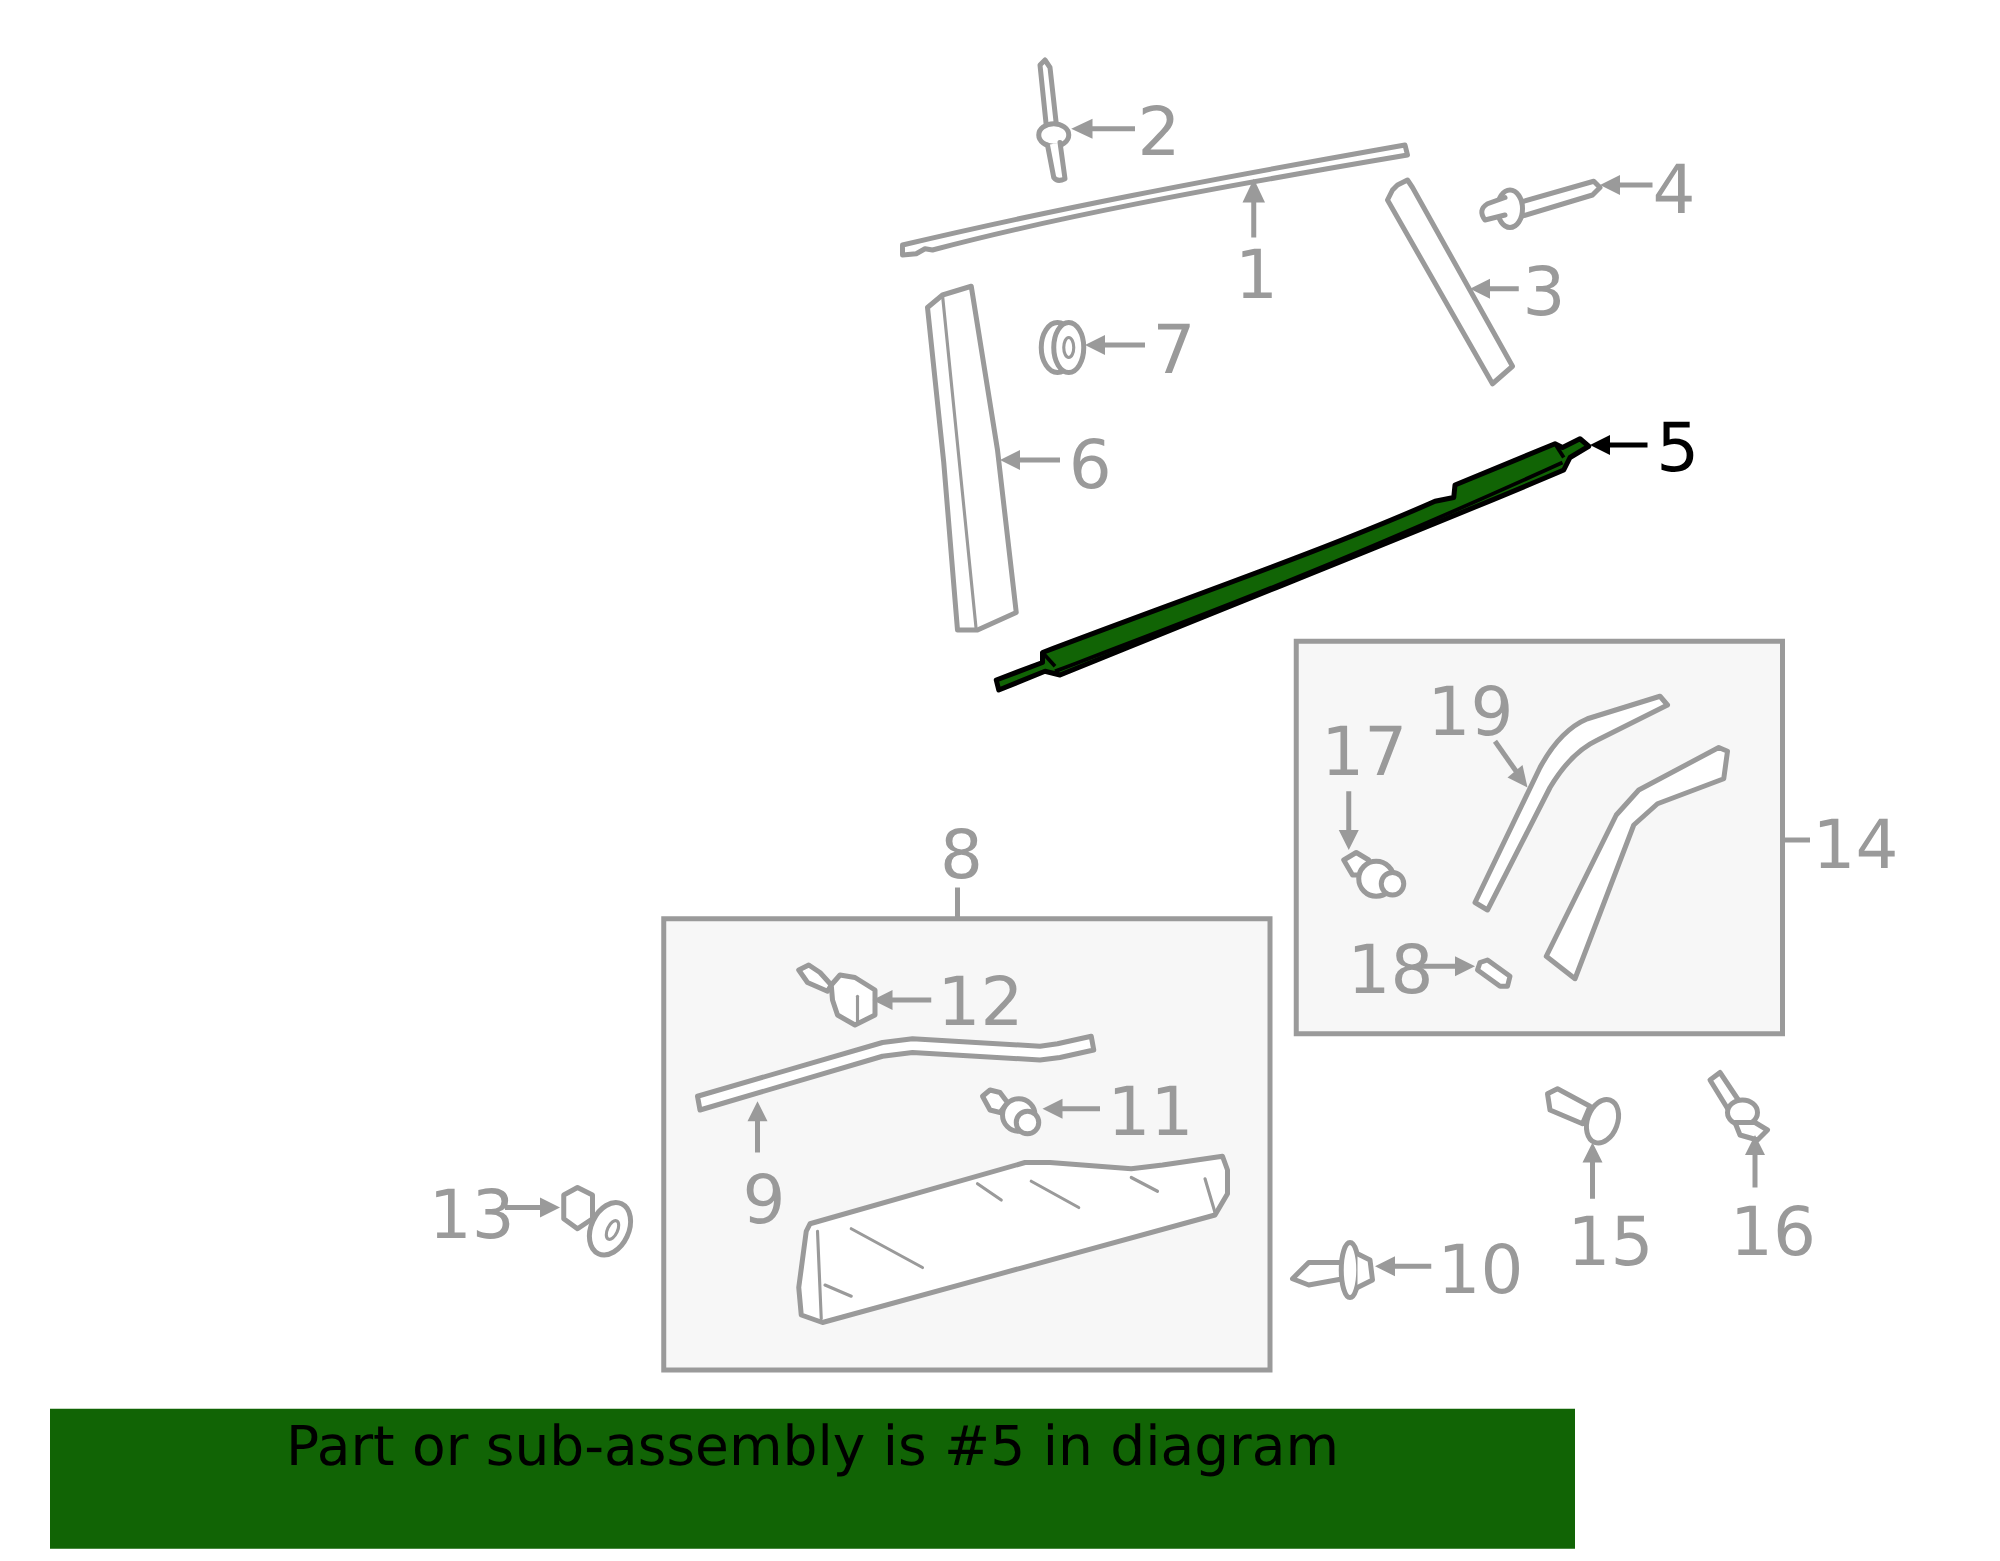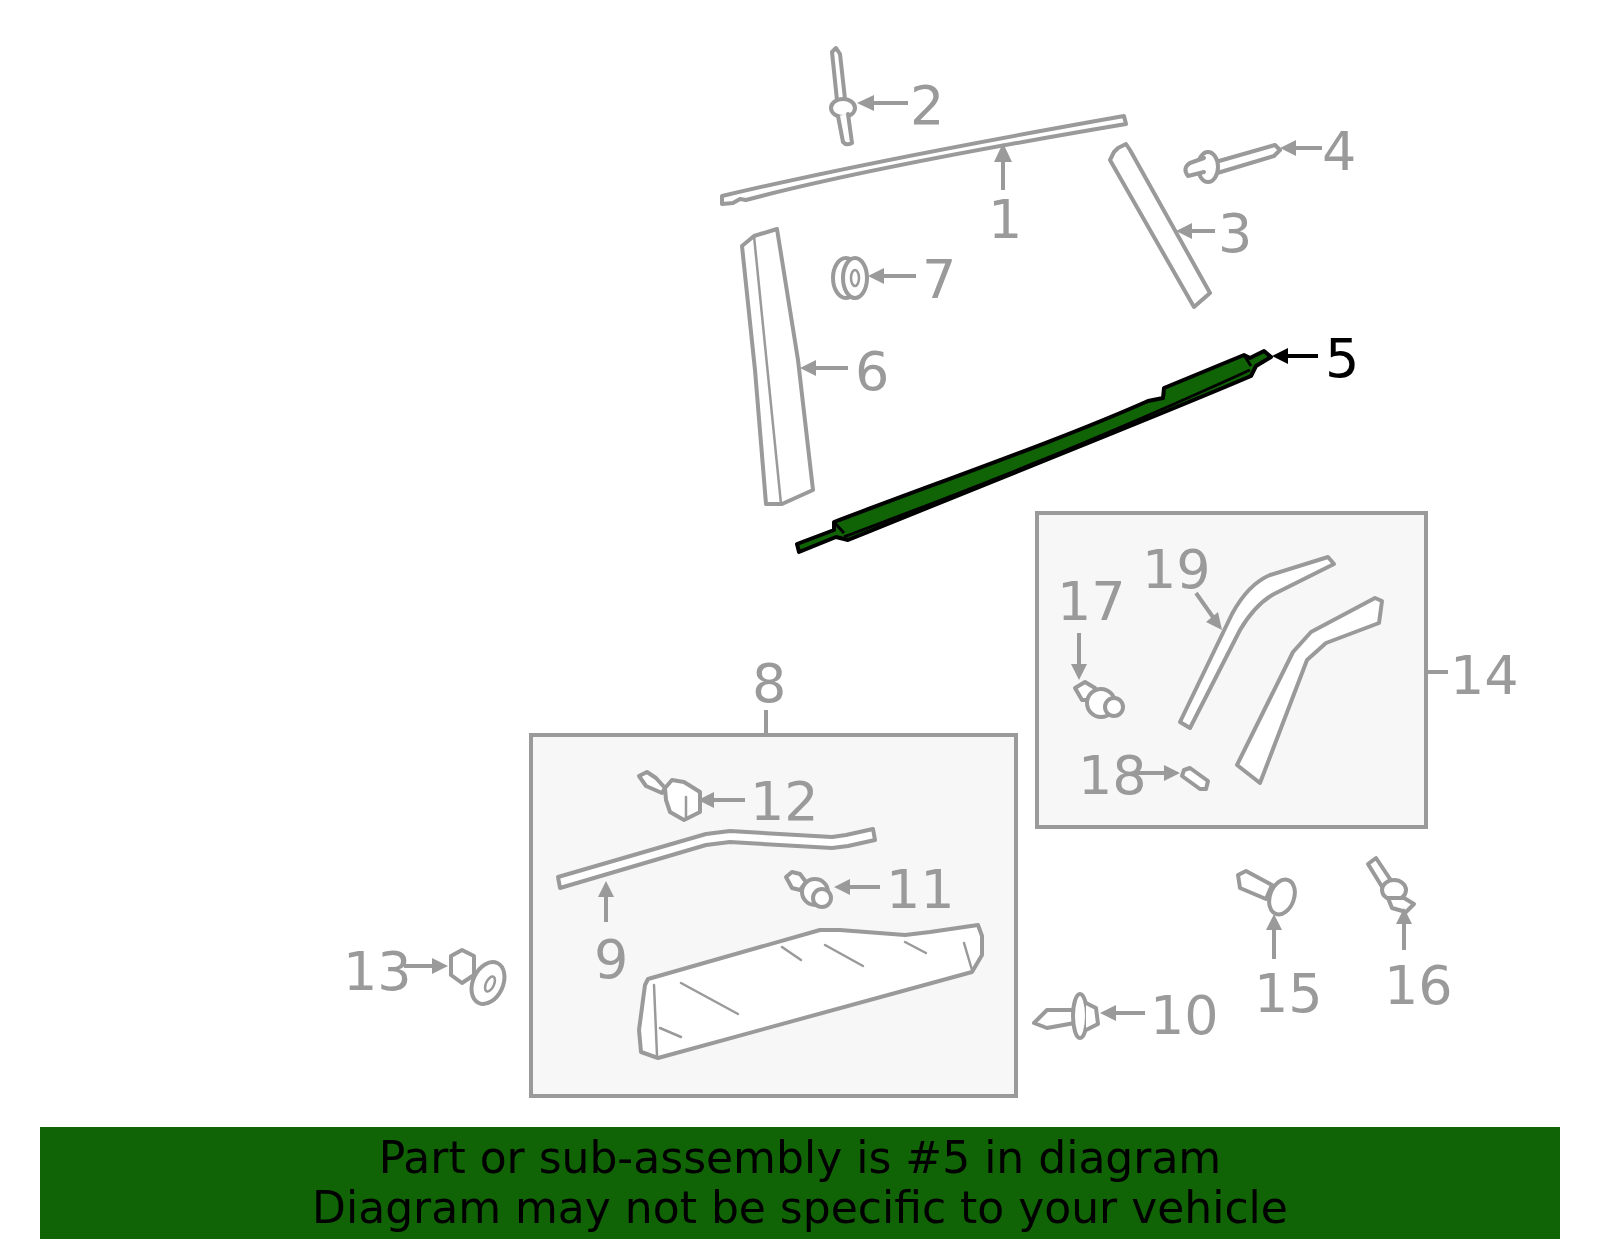--- a/index.html
+++ b/index.html
@@ -10,21 +10,21 @@
   .leader { stroke: #9a9a9a; stroke-width: 4; fill: none; }
   .arrowhead { fill: #9a9a9a; }
   .callout { font-family: "DejaVu Sans", sans-serif; font-size: 54px; fill: #9a9a9a; }
   .callout.hl { fill: #000000; }
   .group-box { fill: #f7f7f7; stroke: #9a9a9a; stroke-width: 4; }
   .hl-part { fill: #116405; stroke: #000000; stroke-width: 4; stroke-linejoin: round; }
   .hl-line { fill: none; stroke: #000000; stroke-width: 3; }
   .hl-leader { stroke: #000; stroke-width: 4; }
   .hl-arrowhead { fill: #000; }
   #banner {
-    position: absolute; left: 40px; top: 1127px; width: 1520px; height: 112px;
+    position: absolute; left: 40px; top: 1127px; width: 1220px; height: 112px;
     background: #116405; color: #000000; text-align: center;
     font-family: "DejaVu Sans", sans-serif; font-size: 44px; line-height: 50px;
     padding-top: 6px; box-sizing: border-box;
   }
   #banner div { white-space: nowrap; }
 </style>
 </head>
 <body>
 
 <svg id="diagram" viewBox="0 0 1600 1249" xmlns="http://www.w3.org/2000/svg">
@@ -232,14 +232,13 @@
   </g>
   <g>
     <line class="leader" x1="1404" y1="950" x2="1404" y2="920"></line>
     <polygon class="arrowhead" points="1404,908 1396,924 1412,924"></polygon>
     <text class="callout" x="1384" y="1004">16</text>
   </g>
 </svg>
 
 <div id="banner">
   <div>Part or sub-assembly is #5 in diagram</div>
-  <div>Diagram may not be specific to your vehicle</div>
 </div>
 
 </body></html>

